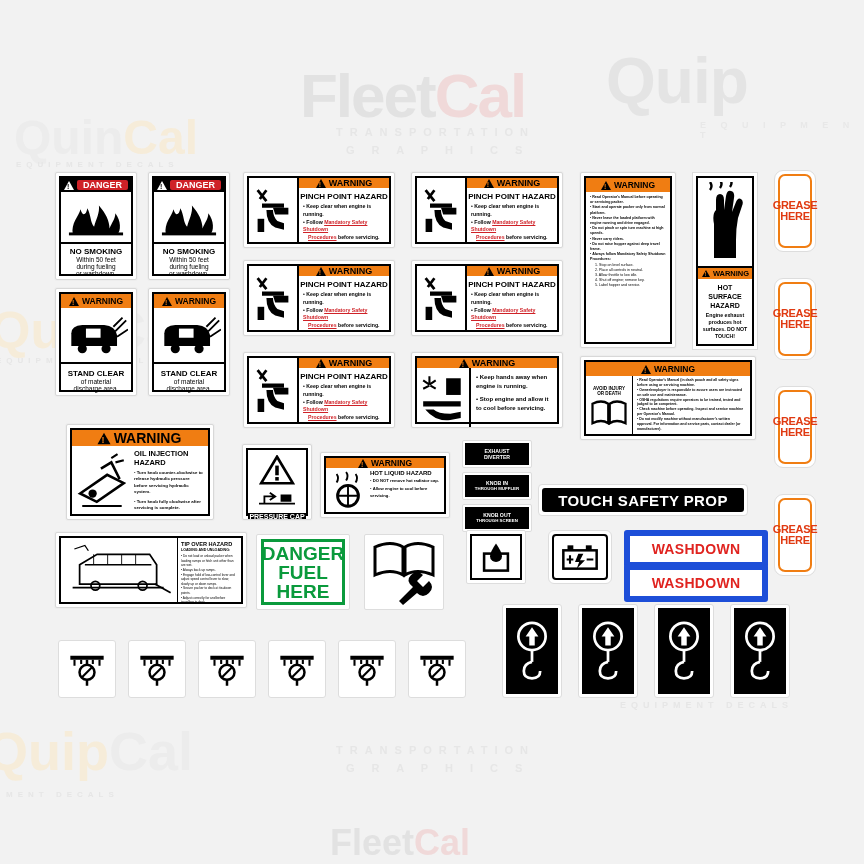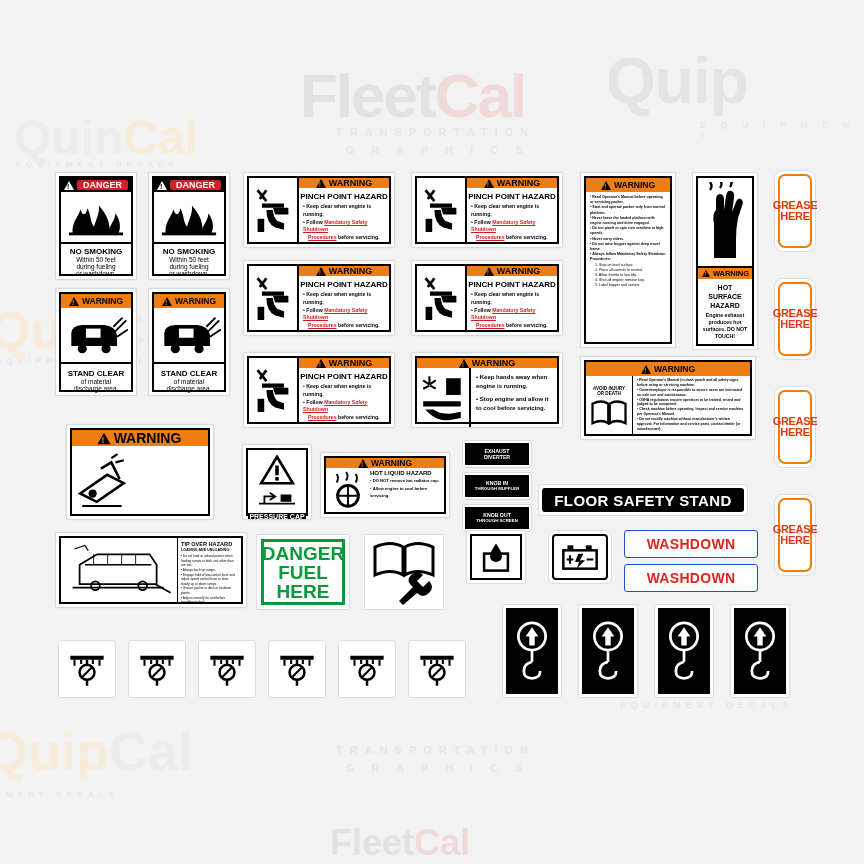--- a/index.html
+++ b/index.html
@@ -48,21 +48,21 @@
   .flame{position:relative;width:100%;height:100%;}
   .flame svg{display:block;width:100%;height:100%;}
 
   .grease{position:absolute;background:#fff;border:1px solid #ddd;border-radius:9px;box-sizing:border-box;}
   .grease .gi{position:absolute;inset:3px;border:2px solid #f07d12;border-radius:7px;display:flex;align-items:center;justify-content:center;}
   .grease .gt{color:#e03a12;font-weight:bold;font-size:11px;line-height:11px;text-align:center;letter-spacing:-0.3px;}
 
   .arrowhook{position:absolute;background:#fff;border:1px solid #ddd;border-radius:3px;}
   .arrowhook .ai{position:absolute;inset:3px;background:#000;display:flex;align-items:center;justify-content:center;}
 
-  .washdown{position:absolute;background:#fff;border:1px solid #1d4ed8;border-radius:3px;display:flex;align-items:center;justify-content:center;}
+  .washdown{position:absolute;background:#fff;border:6px solid #1d4ed8;border-radius:3px;display:flex;align-items:center;justify-content:center;}
   .washdown span{color:#e0231f;font-weight:bold;font-size:14px;letter-spacing:0.3px;}
 
   .floorprop{position:absolute;background:#fff;border:1px solid #ddd;border-radius:4px;}
   .floorprop .fi{position:absolute;inset:3px;background:#000;border-radius:3px;display:flex;align-items:center;justify-content:center;}
   .floorprop .fi span{color:#fff;font-weight:bold;font-size:15px;letter-spacing:0.4px;}
 
   .knob{position:absolute;background:#fff;border:1px solid #ddd;border-radius:2px;}
   .knob .ki{position:absolute;inset:2px;background:#000;color:#fff;display:flex;flex-direction:column;align-items:center;justify-content:center;font-weight:bold;font-size:5.2px;line-height:6px;text-align:center;}
 
   .diesel{position:absolute;background:#fff;border:1px solid #ddd;border-radius:2px;}
@@ -497,20 +497,27 @@
       <div style="flex:1;display:flex;">
         <div style="width:54px;padding:4px;">
           <svg viewBox="0 0 52 60" width="100%" height="100%" preserveAspectRatio="xMidYMid meet">
             <path d="M4 40 L30 22 L46 30 L20 48 Z" fill="none" stroke="#000" stroke-width="2.5"></path>
             <path d="M24 16 L34 10 L42 26" fill="none" stroke="#000" stroke-width="2.5"></path>
             <circle cx="16" cy="40" r="4" fill="#000"></circle>
             <path d="M6 52 L44 52" stroke="#000" stroke-width="2"></path>
             <path d="M34 6 L40 2 M38 10 L46 8" stroke="#000" stroke-width="2"></path>
           </svg>
         </div>
+        <div style="flex:1;padding:3px 4px 0 0;">
+          <div class="bold" style="font-size:7.5px;">OIL INJECTION HAZARD</div>
+          <div style="font-size:4.4px;line-height:1.45;margin-top:3px;">
+            <div>• <span class="bold">Turn knob counter-clockwise to release hydraulic pressure before servicing hydraulic system.</span></div>
+            <div style="margin-top:3px;">• <span class="bold">Turn knob fully clockwise after servicing is complete.</span></div>
+          </div>
+        </div>
       </div>
     </div>
   </div>
 
   <div class="decal" style="left:242px;top:444px;width:70px;height:76px;">
     <div class="inner" style="display:flex;flex-direction:column;align-items:center;">
       <div style="margin-top:5px;">
         <svg viewBox="0 0 40 34" width="36" height="30">
           <path d="M20 2 L38 32 L2 32 Z" fill="none" stroke="#000" stroke-width="3"></path>
           <rect x="18" y="12" width="4" height="11" fill="#000"></rect>
@@ -568,21 +575,21 @@
   </div>
   <div class="knob" style="left:462px;top:504px;width:68px;height:26px;">
     <div class="ki">
       <span>KNOB OUT</span>
       <span style="font-size:4.4px;">THROUGH SCREEN</span>
     </div>
   </div>
 
   <div class="floorprop" style="left:538px;top:484px;width:208px;height:30px;">
     <div class="fi">
-      <span>FLOOR SAFETY STAND</span>
+      <span>TOUCH SAFETY PROP</span>
     </div>
   </div>
 
   <div class="decal" style="left:55px;top:532px;width:192px;height:76px;">
     <div class="inner" style="display:flex;">
       <div style="width:108px;border-right:1px solid #000;padding:4px;">
         <svg viewBox="0 0 118 64" width="100%" height="100%" preserveAspectRatio="xMidYMid meet">
           <path d="M6 52 L110 52" stroke="#000" stroke-width="2"></path>
           <path d="M14 48 L14 26 L34 14 L94 14 L102 26 L102 48 Z" fill="none" stroke="#000" stroke-width="2"></path>
           <path d="M20 26 L96 26" stroke="#000" stroke-width="1.5"></path>

